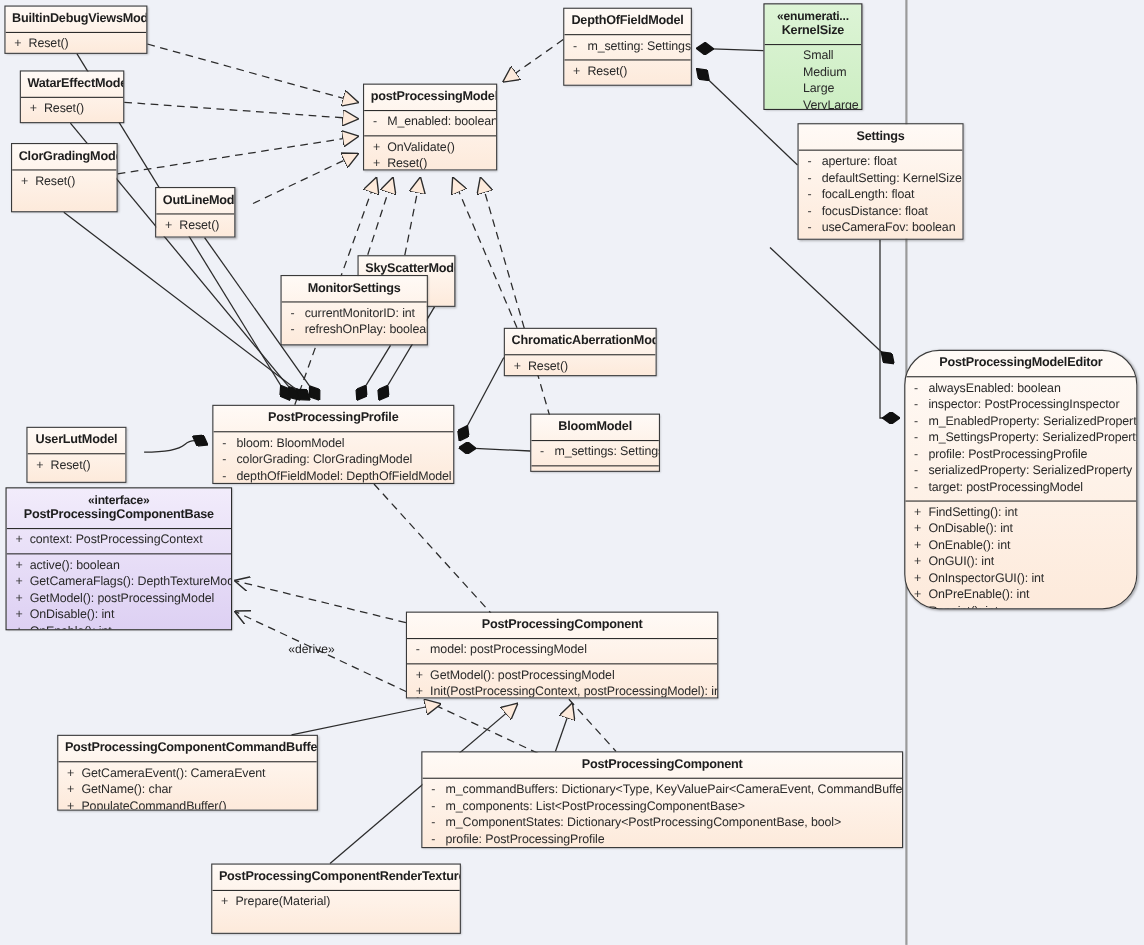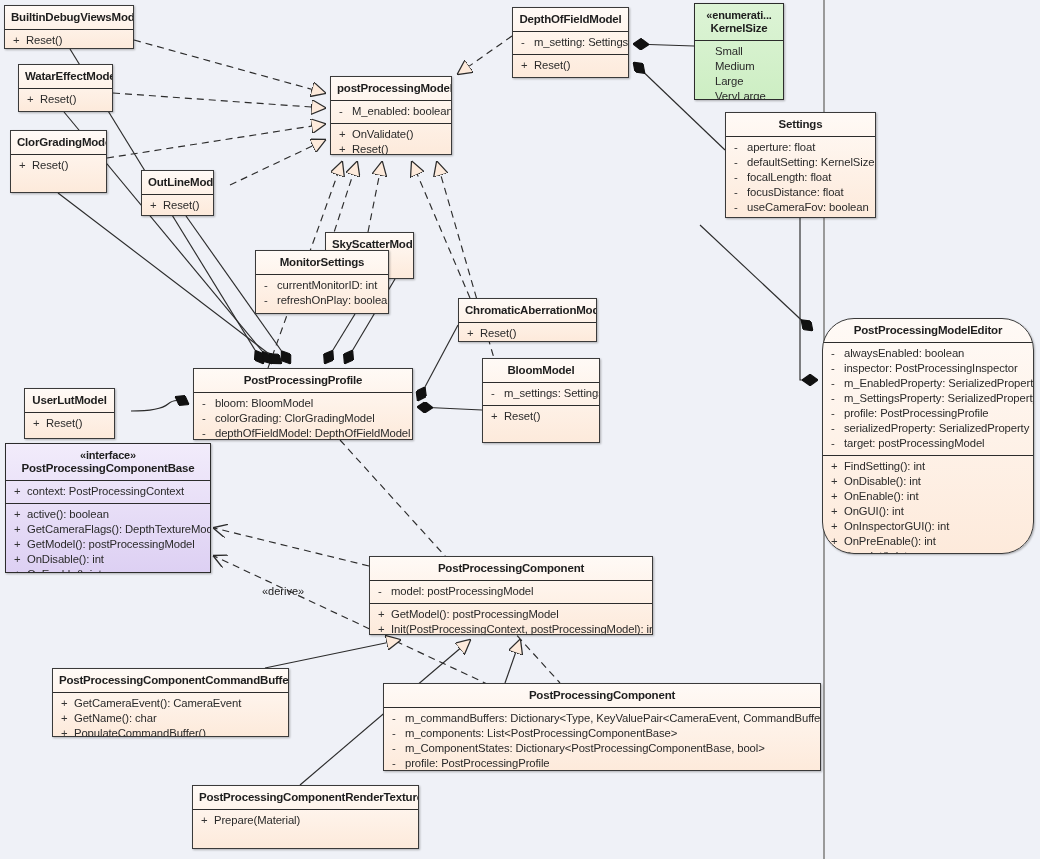--- a/index.html
+++ b/index.html
@@ -51,21 +51,21 @@
     display: flex;
     align-items: baseline;
     line-height: 15px;
     white-space: nowrap;
     font-size: 11.3px;
     letter-spacing: -0.1px;
   }
   .node .vis { width: 17px; flex: 0 0 17px; text-align:left; padding-left:4px; color:#333; }
   .node .txt { color: #2a2a2a; }
   .node.enum .row { justify-content: flex-start; }
-  .node.enum .section { padding-left: 3px; text-align:left; }
+  .node.enum .section { padding-left: 18px; text-align:left; }
 
   .edge-label {
     position:absolute;
     font-size: 11px;
     color:#1b1b1b;
     background: transparent;
     white-space: nowrap;
   }
   .divider {
     position:absolute;
@@ -291,21 +291,21 @@
       <div class="node" style="left: 458px; top: 298px; width: 139px; height: 44px; z-index: 20;">
         <div class="title"><span>ChromaticAberrationModel</span></div>
         <div class="sep"></div>
         <div class="section">
           <div class="row">
             <span class="vis">+</span>
             <span class="txt">Reset()</span>
           </div>
         </div>
       </div>
-      <div class="node" style="left: 482px; top: 358px; width: 118px; height: 85px; z-index: 21;">
+      <div class="node" style="left: 482px; top: 376px; width: 118px; height: 53px; z-index: 21;">
         <div class="title"><span>BloomModel</span></div>
         <div class="sep"></div>
         <div class="section">
           <div class="row">
             <span class="vis">-</span>
             <span class="txt">m_settings: Settings</span>
           </div>
         </div>
         <div class="sep"></div>
         <div class="section">

